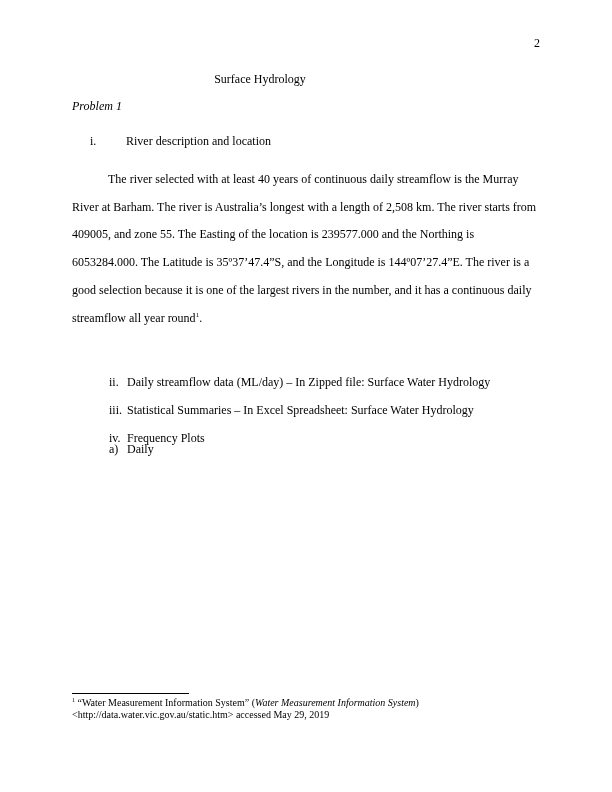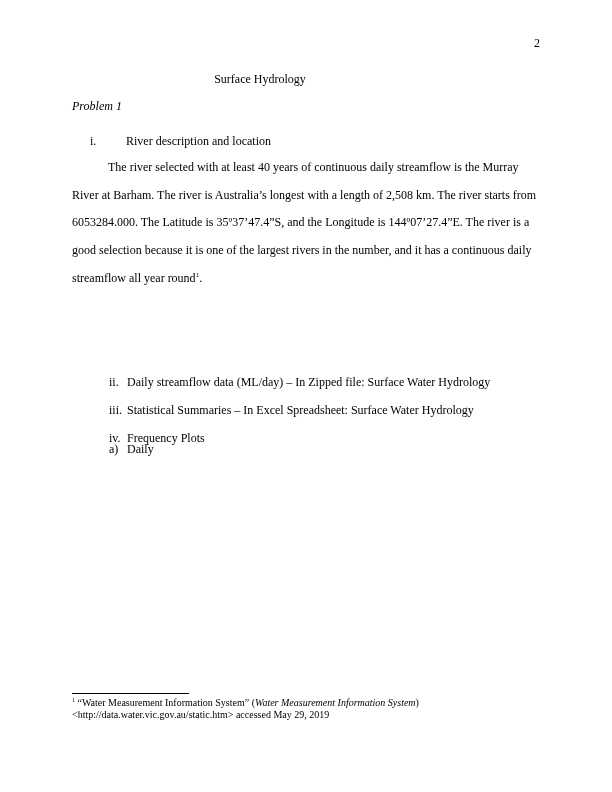--- a/index.html
+++ b/index.html
@@ -54,20 +54,21 @@
       width: 470px;
       font-size: 12px;
       line-height: 27.7px;
     }
     .paragraph .line {
       display: block;
       white-space: nowrap;
     }
     .paragraph .line.first {
       padding-left: 36px;
+      margin-top: 12px;
     }
     sup {
       font-size: 7px;
       vertical-align: 5px;
       line-height: 0;
     }
     .list-item {
       position: absolute;
       left: 90px;
       font-size: 12px;
@@ -106,20 +107,21 @@
 
 <div class="problem">Problem 1</div>
 
 <div class="item-i">
   <span class="num">i.</span><span>River description and location</span>
 </div>
 
 <div class="paragraph">
   <span class="line first">The river selected with at least 40 years of continuous daily streamflow is the Murray</span>
   <span class="line">River at Barham. The river is Australia’s longest with a length of 2,508 km. The river starts from</span>
+  <span class="line">409005, and zone 55. The Easting of the location is 239577.000 and the Northing is</span>
   <span class="line">6053284.000. The Latitude is 35º37’47.4”S, and the Longitude is 144º07’27.4”E.  The river is a</span>
   <span class="line">good selection because it is one of the largest rivers in the number, and it has a continuous daily</span>
   <span class="line"><span>streamflow all year round</span><sup>1</sup><span>.</span></span>
 </div>
 
 <div class="list-item" style="top: 375px;">
   <span class="num">ii.</span><span>Daily streamflow data (ML/day) – In Zipped file: Surface Water Hydrology</span>
 </div>
 
 <div class="list-item" style="top: 403px;">

